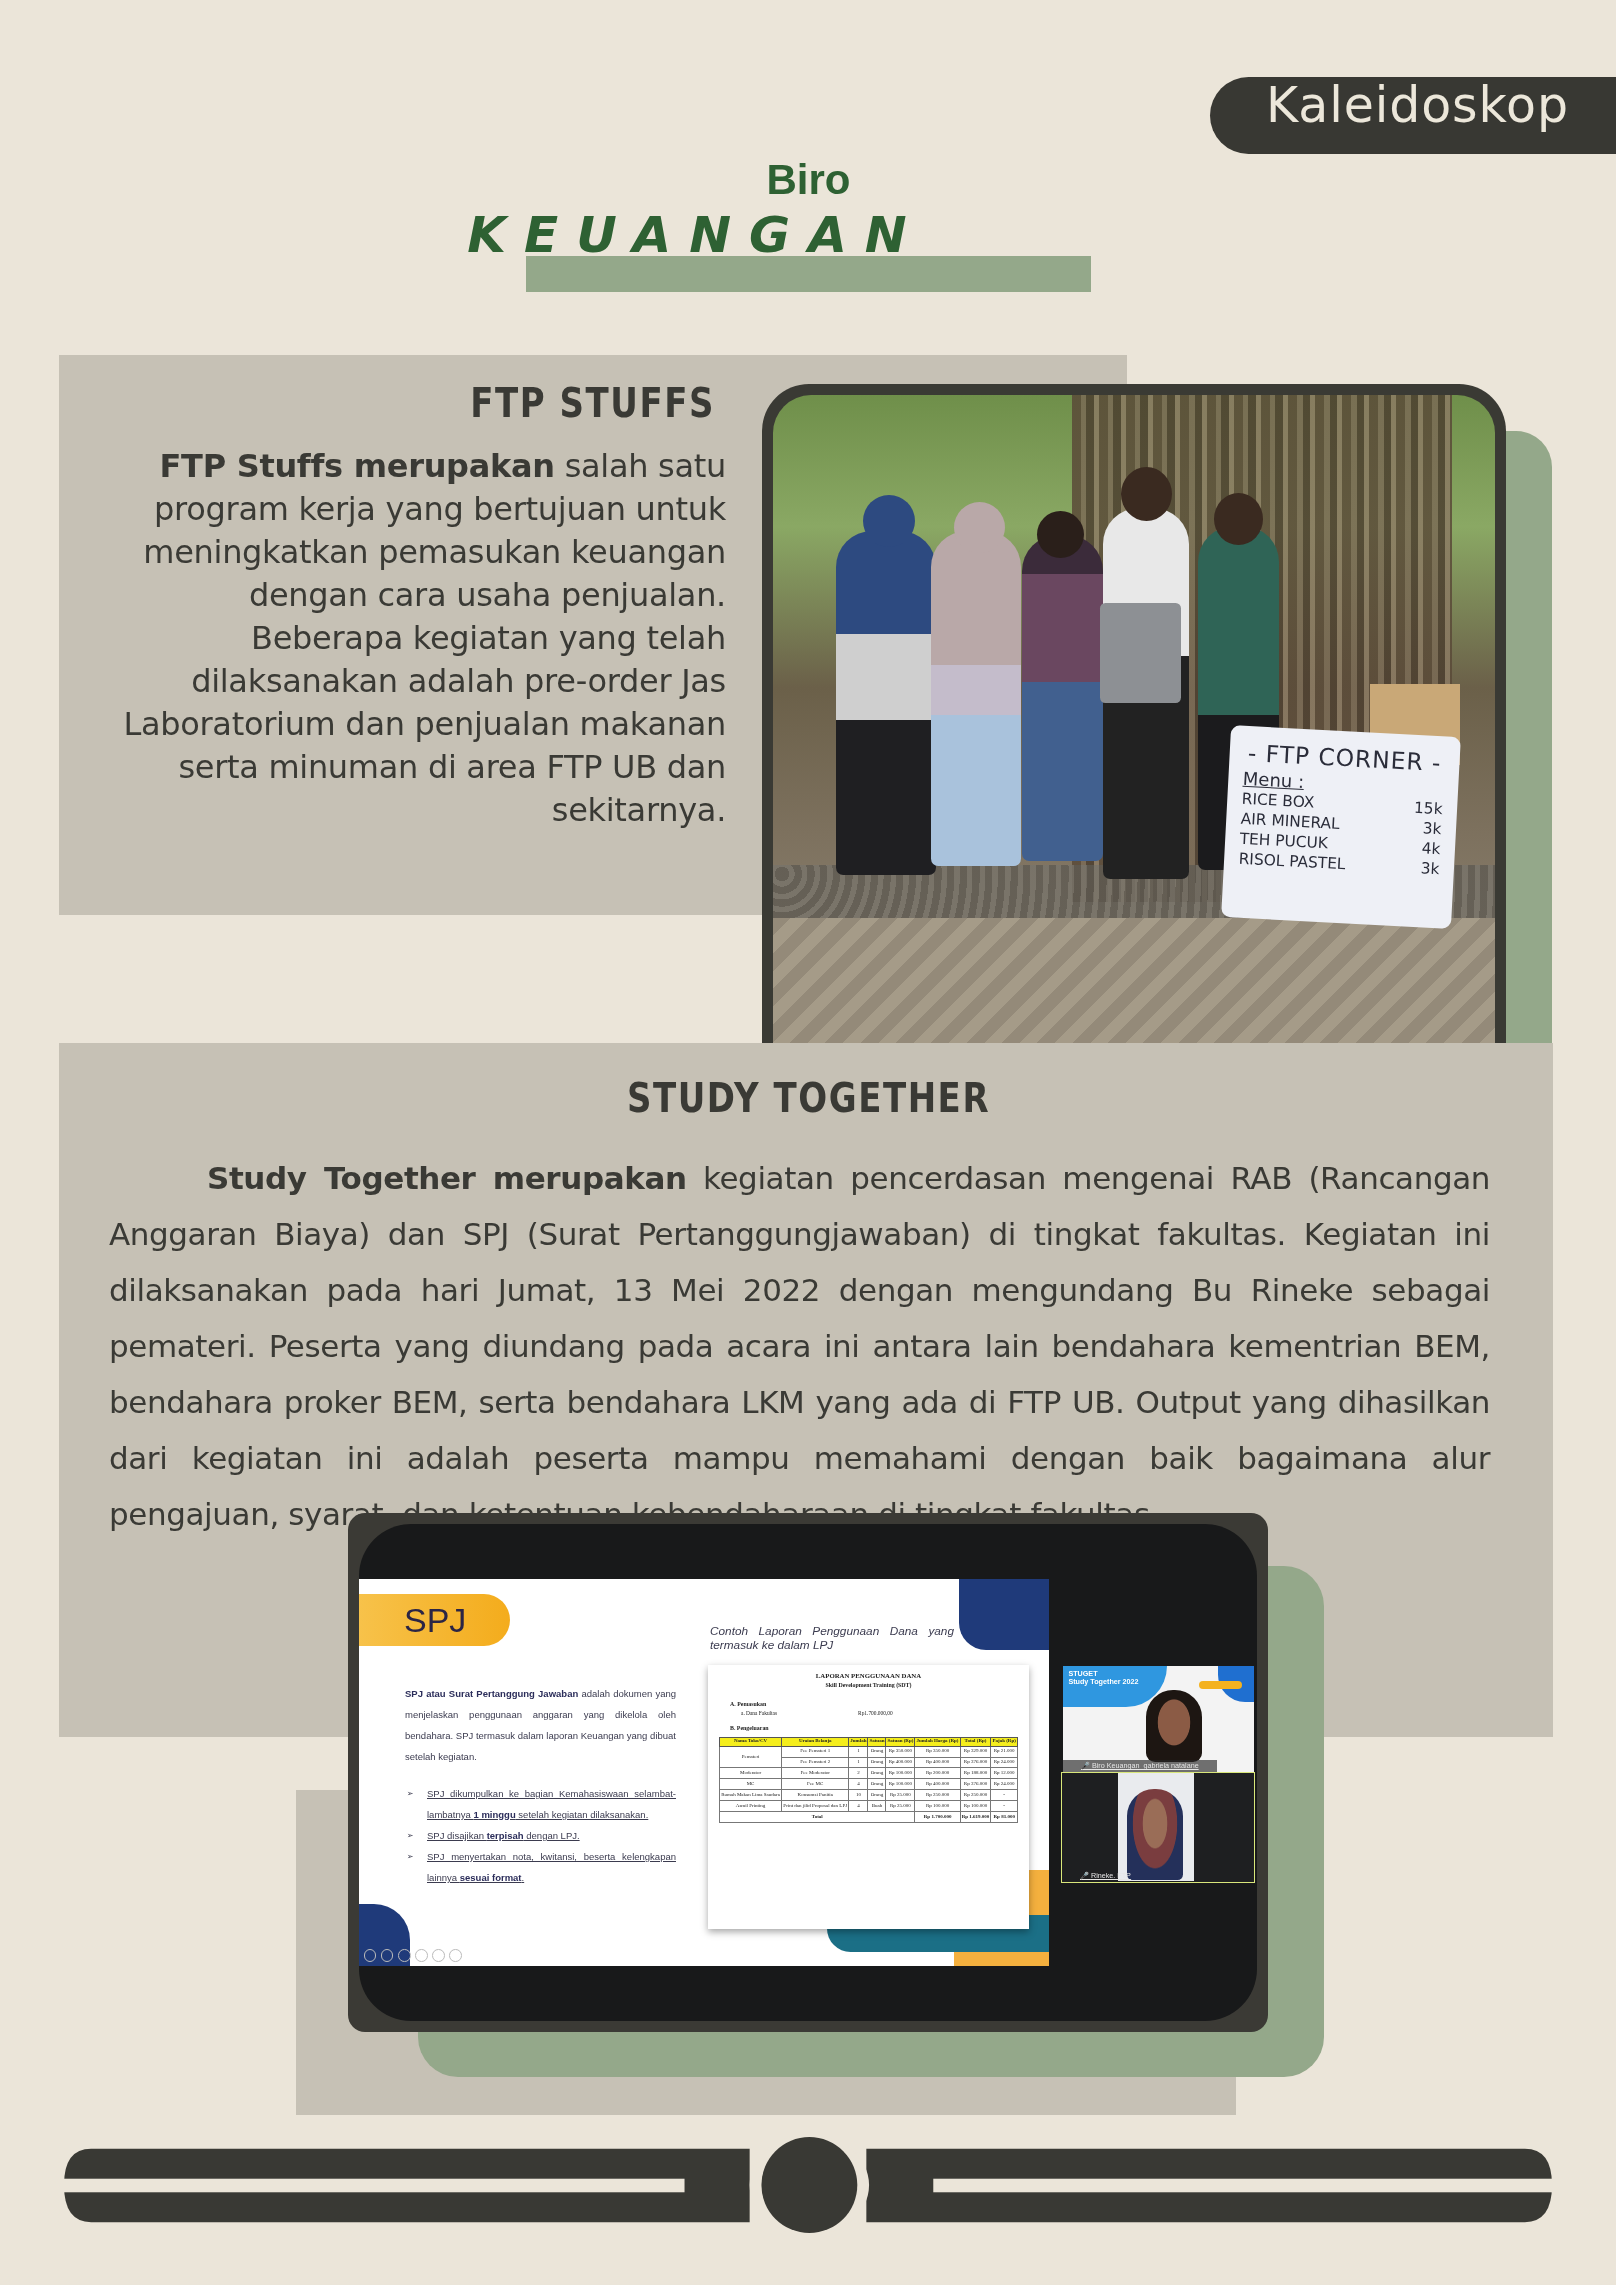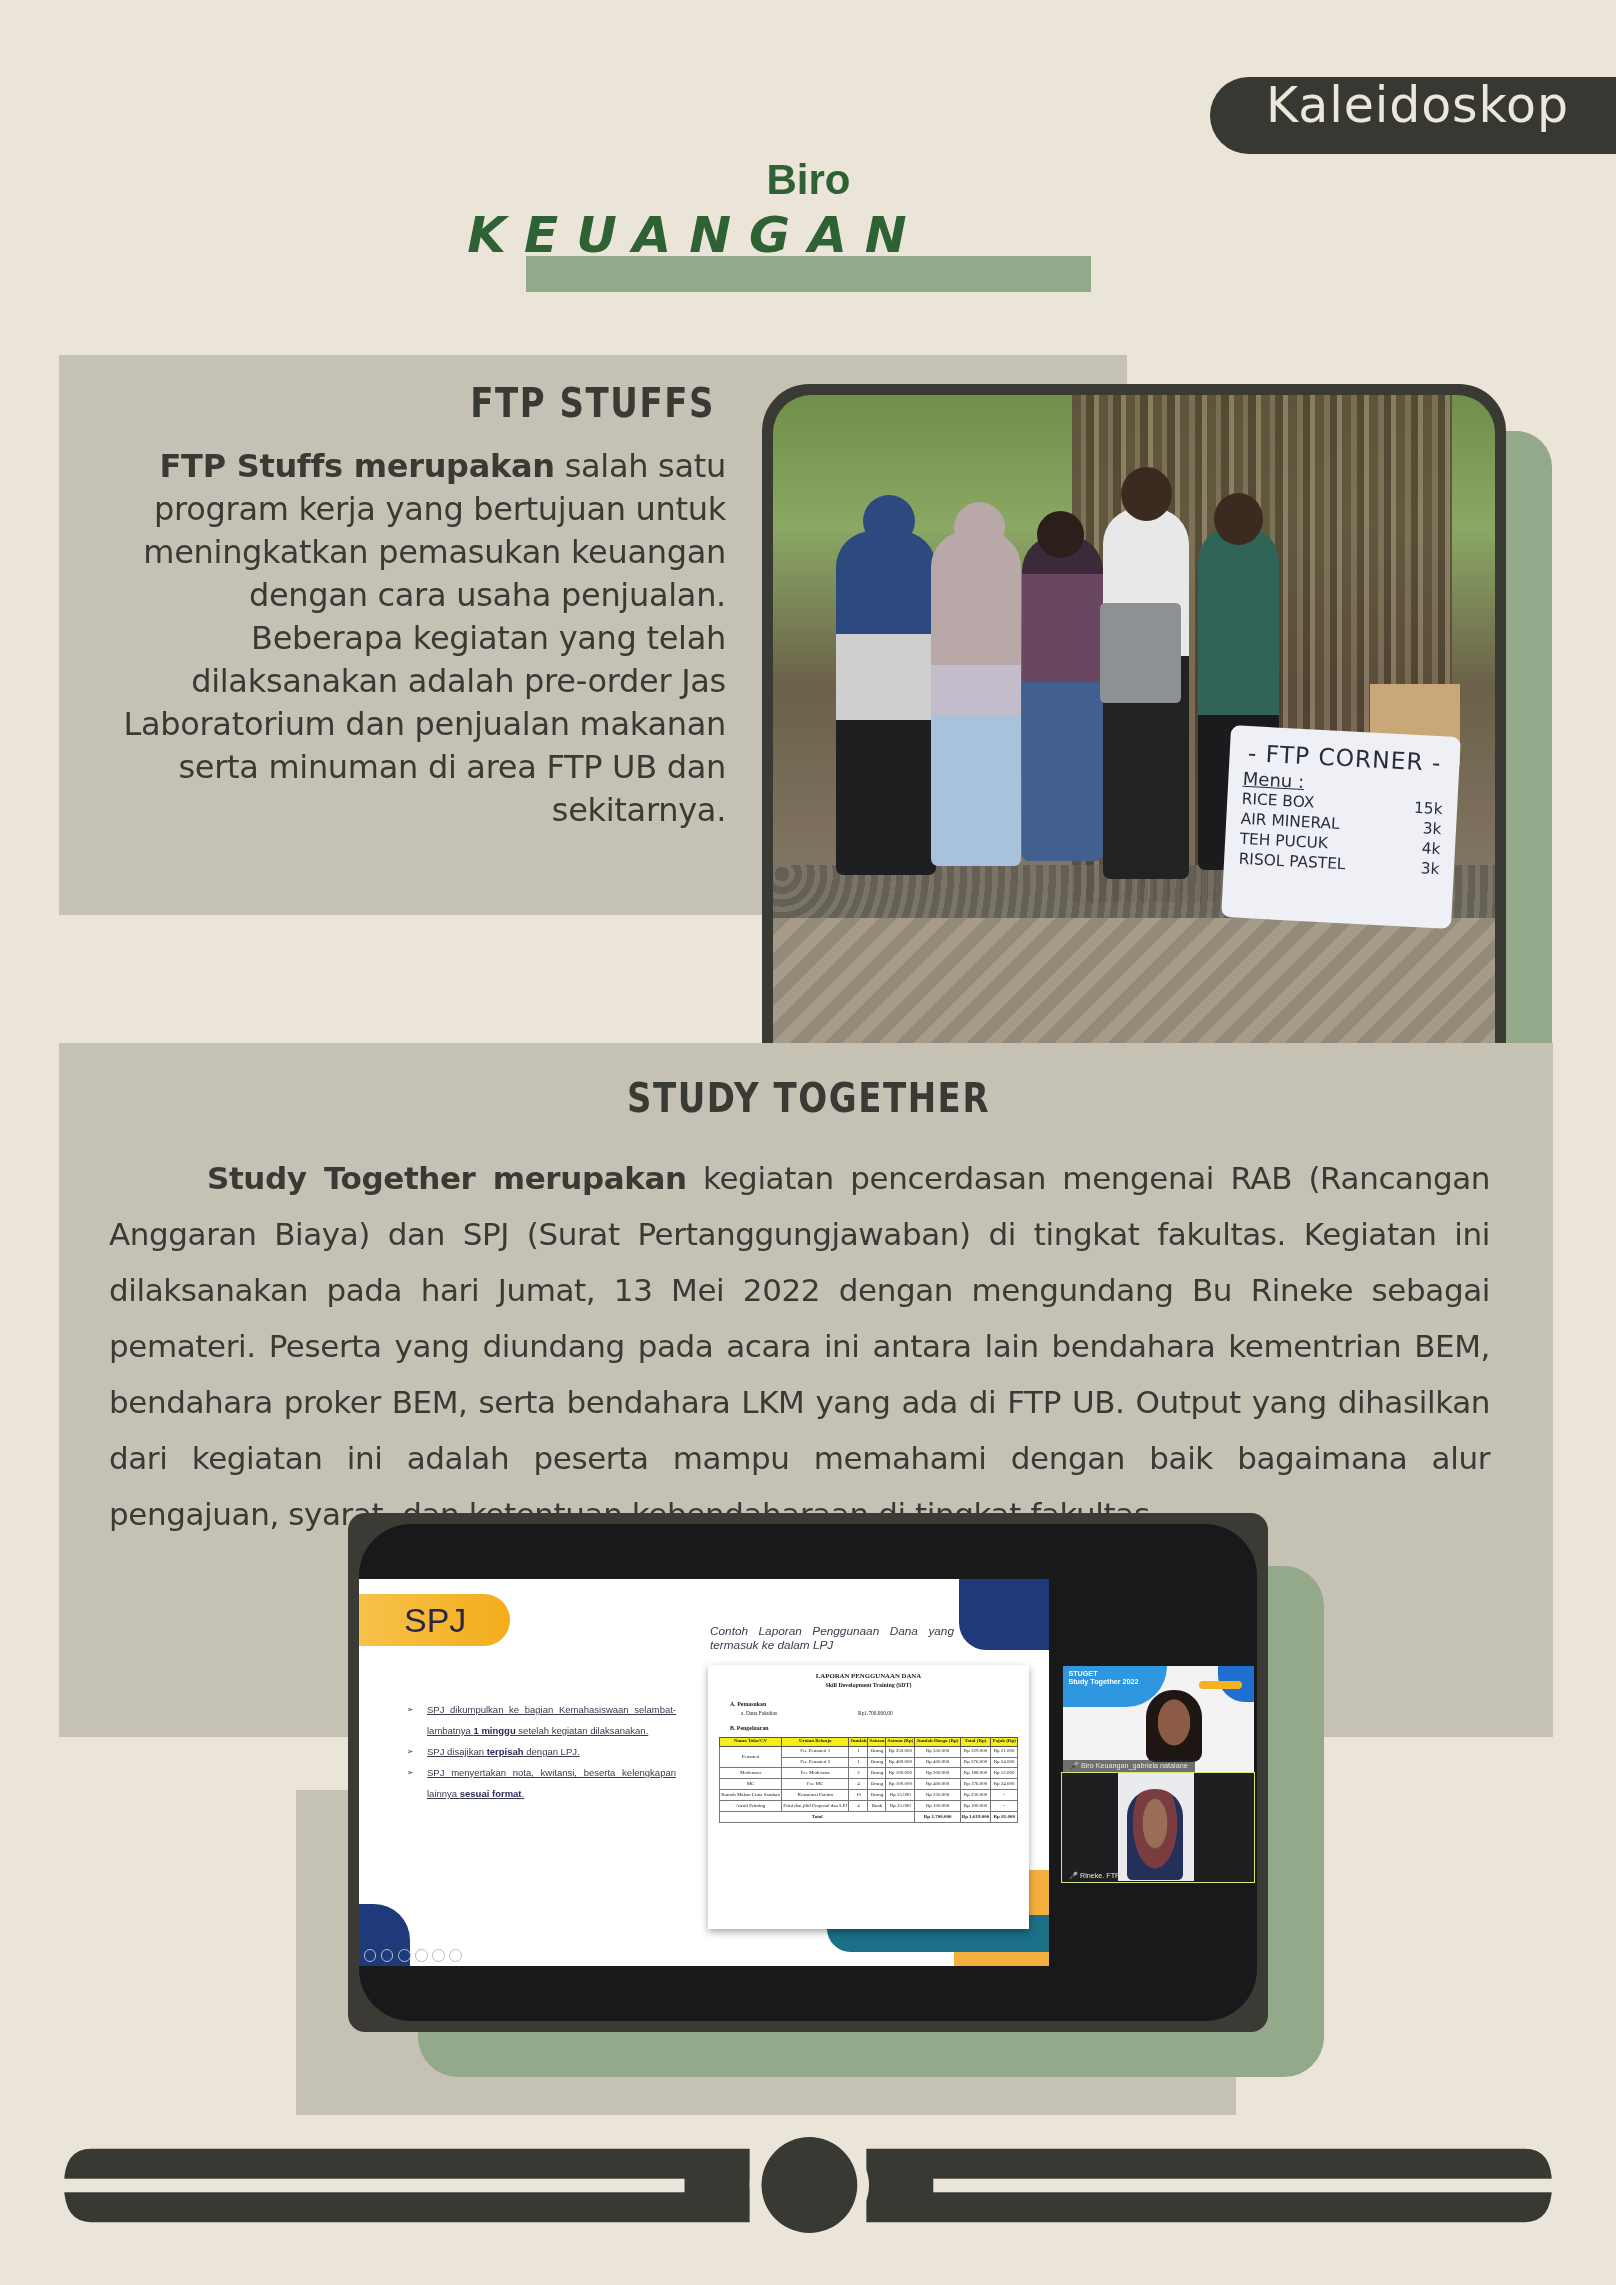--- a/index.html
+++ b/index.html
@@ -181,21 +181,21 @@
   .tile1 {
     position: absolute; left: 704px; top: 142px; width: 191px; height: 106px;
     background: linear-gradient(180deg, #f3f3f3 0%, #f3f3f3 100%);
     overflow: hidden;
   }
   .tile1 .blue-wave { position: absolute; left: 0; top: 0; width: 104px; height: 41px; background: #2f97e0; border-radius: 0 0 54px 0; }
   .tile1 .blue-r { position: absolute; right: 0; top: 0; width: 36px; height: 36px; background: #1f6fd0; border-radius: 0 0 0 27px; }
   .tile1 .t-brand { position: absolute; left: 5.4px; top: 3.6px; color: #fff; font-family: "Liberation Sans", sans-serif; font-weight: bold; font-size: 7.2px; line-height: 8.1px; }
   .tile1 .t-badge { position: absolute; left: 136px; top: 14.5px; width: 43px; height: 8.1px; background: #f4b21f; border-radius: 4.5px; }
   .tile1 .face { position: absolute; left: 83px; top: 23.5px; width: 56px; height: 72px; border-radius: 27px 27px 9px 9px; background: radial-gradient(ellipse at 50% 45%, #8b5b45 0 40%, #1d1612 42% 100%); }
-  .name-bar { position: absolute; left: 0; bottom: 0; height: 11.8px; padding: 0 7px; background: rgba(40,40,40,0.65); color: #e6e6e6; font-family: "Liberation Sans", sans-serif; font-size: 7.2px; line-height: 11.8px; white-space: nowrap; }
+  .name-bar { position: absolute; left: 0; bottom: 0; height: 11.8px; padding: 0 18px; background: rgba(40,40,40,0.65); color: #e6e6e6; font-family: "Liberation Sans", sans-serif; font-size: 7.2px; line-height: 11.8px; white-space: nowrap; text-decoration: underline; }
   .tile2 {
     position: absolute; left: 702px; top: 248px; width: 194px; height: 111px;
     background: #1e1f21; border: 1.8px solid #d9e77a; overflow: hidden;
   }
   .tile2 .cam { position: absolute; left: 56px; top: 0; width: 76px; height: 108px; background: #e9ebee; }
   .tile2 .face2 { position: absolute; left: 65px; top: 16.3px; width: 56px; height: 91px; border-radius: 27px 27px 5.4px 5.4px; background: radial-gradient(ellipse at 50% 38%, #9a6d57 0 30%, #7a3d3f 32% 55%, #24305a 57% 100%); }
 
   
   .orn { left: 64px; top: 2137px; width: 1488px; height: 97px; }
 </style>
@@ -266,20 +266,21 @@
 <div class="abs screen-frame">
   <div class="screen-inner">
     <div class="slide">
       <div class="navy-tr"></div>
       <div class="navy-bl"></div>
       <div class="orange-br"></div>
       <div class="teal-br"></div>
       <div class="spj-pill">SPJ</div>
 
       <div class="slide-body">
+        <div><b>SPJ atau Surat Pertanggung Jawaban</b><span> adalah dokumen yang menjelaskan penggunaan anggaran yang dikelola oleh bendahara. SPJ termasuk dalam laporan Keuangan yang dibuat setelah kegiatan.</span></div>
         <ul class="slide-bullets">
           <li><span>SPJ dikumpulkan ke bagian Kemahasiswaan selambat-lambatnya </span><b>1 minggu</b><span> setelah kegiatan dilaksanakan.</span></li>
           <li><span>SPJ disajikan </span><b>terpisah</b><span> dengan LPJ.</span></li>
           <li><span>SPJ menyertakan nota, kwitansi, beserta kelengkapan lainnya </span><b>sesuai format</b><span>.</span></li>
         </ul>
       </div>
 
       <div class="slide-caption">Contoh Laporan Penggunaan Dana yang termasuk ke dalam LPJ</div>
 
       <div class="doc">

